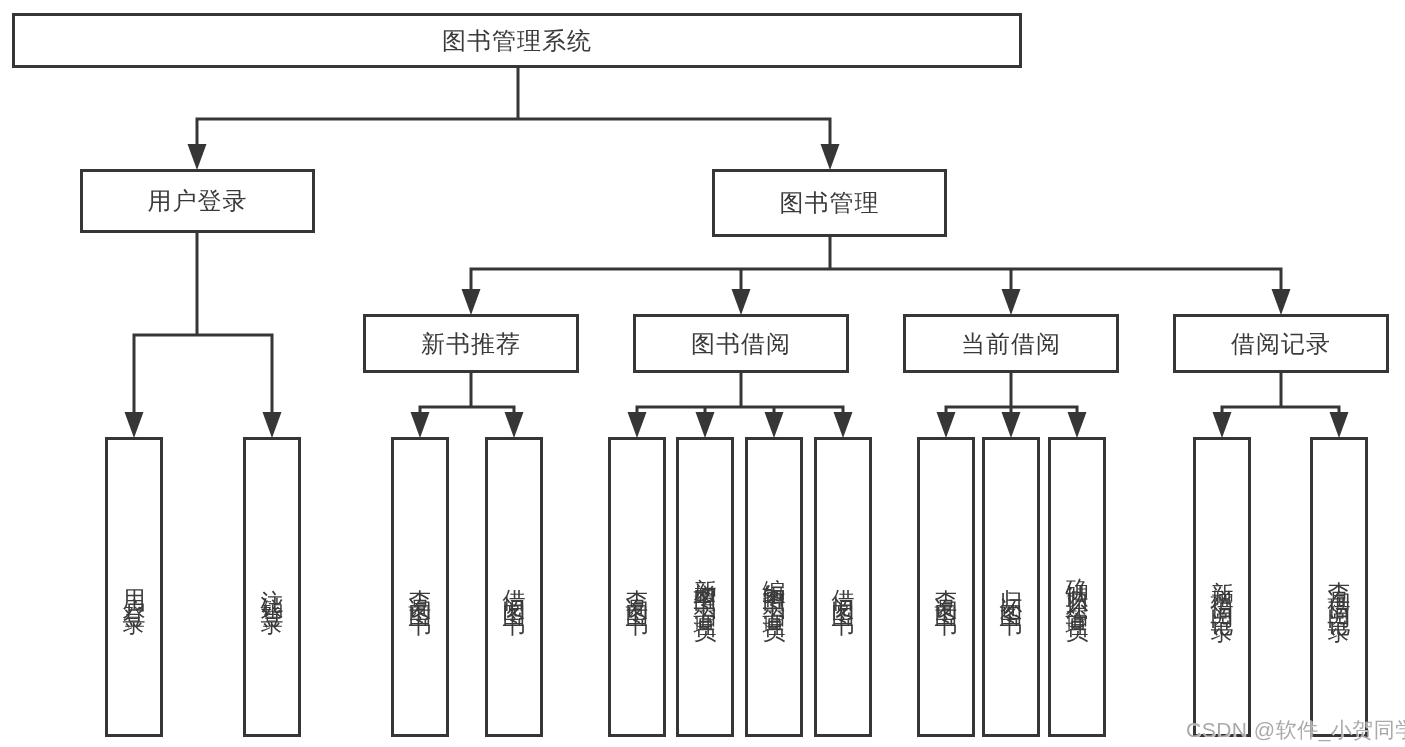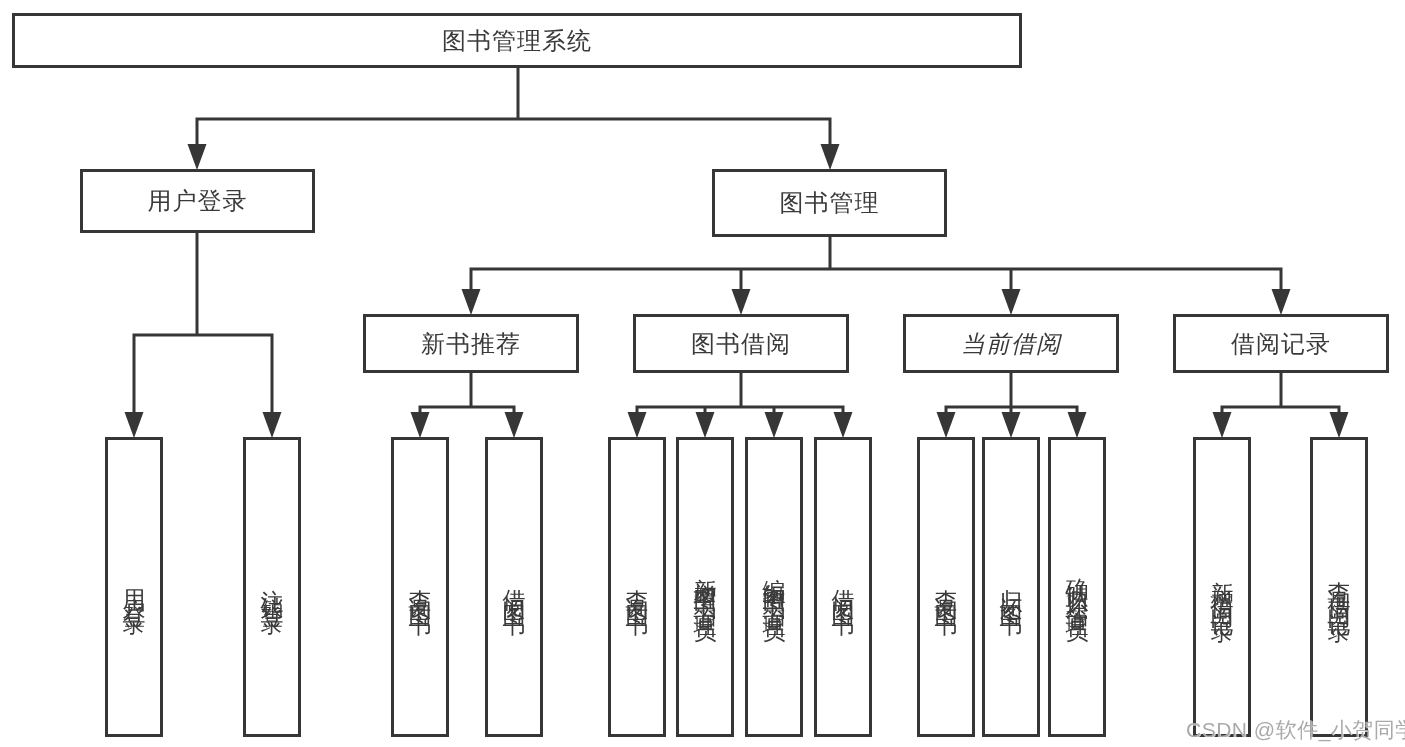--- a/index.html
+++ b/index.html
@@ -69,21 +69,21 @@
     </g>
   </svg>
 
   <div class="box" style="left:12px;top:13px;width:1010px;height:55px;">图书管理系统</div>
 
   <div class="box" style="left:80px;top:169px;width:235px;height:64px;">用户登录</div>
   <div class="box" style="left:712px;top:169px;width:235px;height:68px;">图书管理</div>
 
   <div class="box" style="left:363px;top:314px;width:216px;height:59px;">新书推荐</div>
   <div class="box" style="left:633px;top:314px;width:216px;height:59px;">图书借阅</div>
-  <div class="box" style="left:903px;top:314px;width:216px;height:59px;font-style:italic;">当前借阅</div>
+  <div class="box" style="left:903px;top:314px;width:216px;height:59px;">当前借阅</div>
   <div class="box" style="left:1173px;top:314px;width:216px;height:59px;">借阅记录</div>
 
   <div class="box vbox" style="left:105px;top:437px;width:58px;height:300px;">用户登录</div>
   <div class="box vbox" style="left:243px;top:437px;width:58px;height:300px;">注销登录</div>
 
   <div class="box vbox" style="left:391px;top:437px;width:58px;height:300px;">查询图书</div>
   <div class="box vbox" style="left:485px;top:437px;width:58px;height:300px;">借阅图书</div>
 
   <div class="box vbox" style="left:608px;top:437px;width:58px;height:300px;">查询图书</div>
   <div class="box vbox long" style="left:676px;top:437px;width:58px;height:300px;">新增图书（管理员）</div>

